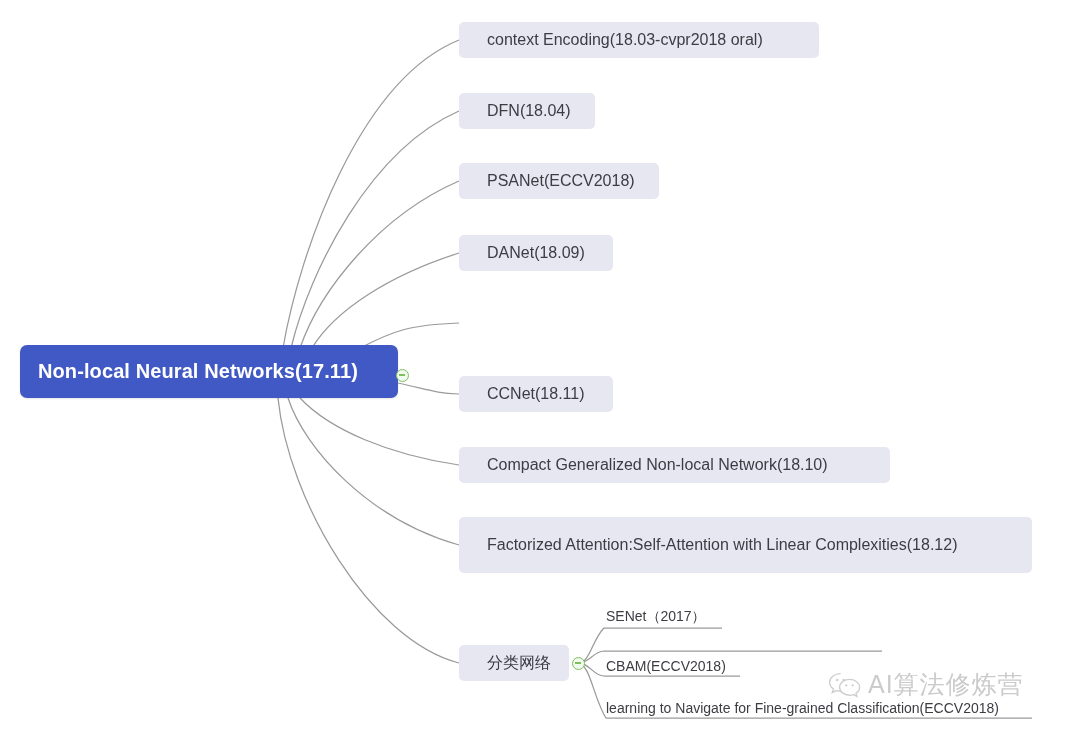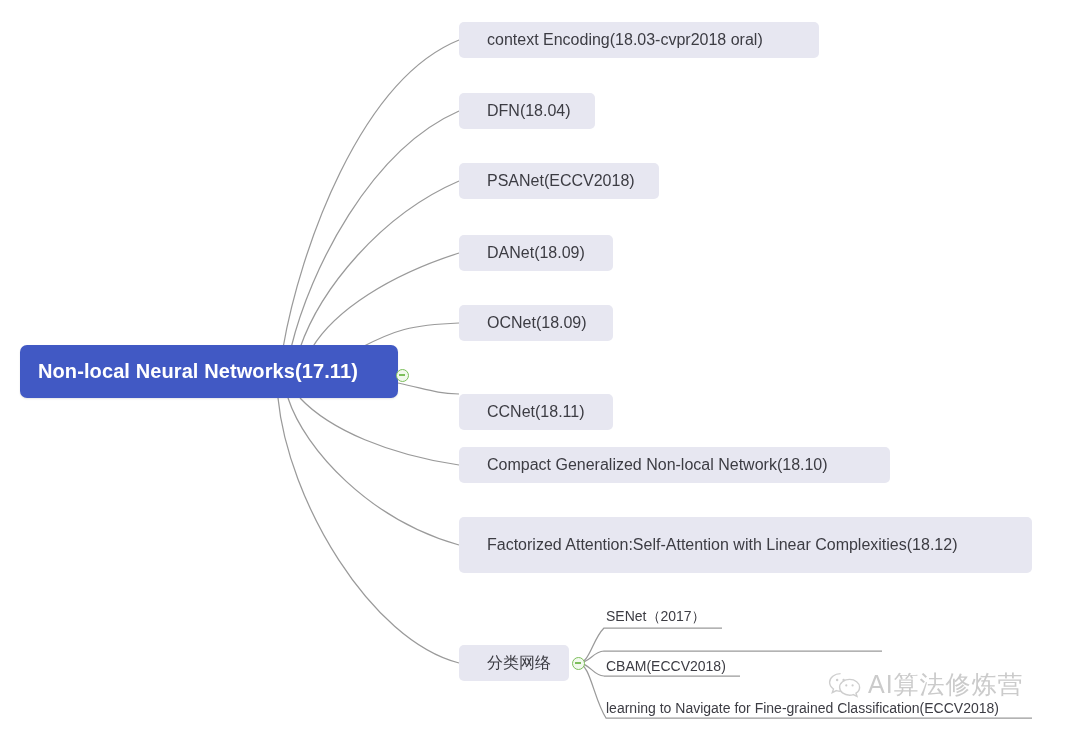--- a/index.html
+++ b/index.html
@@ -154,25 +154,22 @@
   </div>
 
   <div class="branch-node" style="left:459px; top:163px; width:200px; height:36px;">
     <span>PSANet(ECCV2018)</span>
   </div>
 
   <div class="branch-node" style="left:459px; top:235px; width:154px; height:36px;">
     <span>DANet(18.09)</span>
   </div>
 
-  <div class="branch-node" style="left:459px; top:305px; width:154px; height:36px;">
-    <span>OCNet(18.09)</span>
-  </div>
-
-  <div class="branch-node" style="left:459px; top:376px; width:154px; height:36px;margin-top:18px;">
+
+  <div class="branch-node" style="left:459px; top:376px; width:154px; height:36px;">
     <span>CCNet(18.11)</span>
   </div>
 
   <div class="branch-node" style="left:459px; top:447px; width:431px; height:36px;">
     <span>Compact Generalized Non-local Network(18.10)</span>
   </div>
 
   <div class="branch-node wrap" style="left:459px; top:517px; width:573px; height:56px;">
     <span>Factorized Attention:Self-Attention with Linear Complexities(18.12)</span>
   </div>

